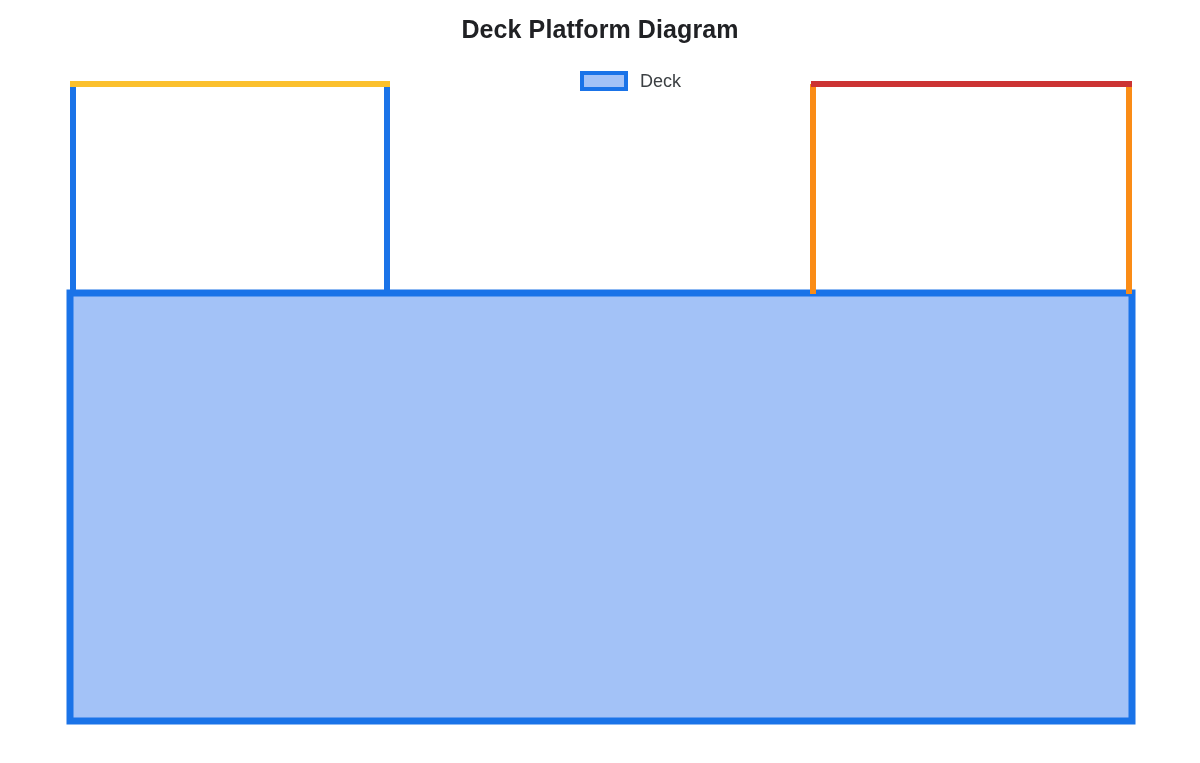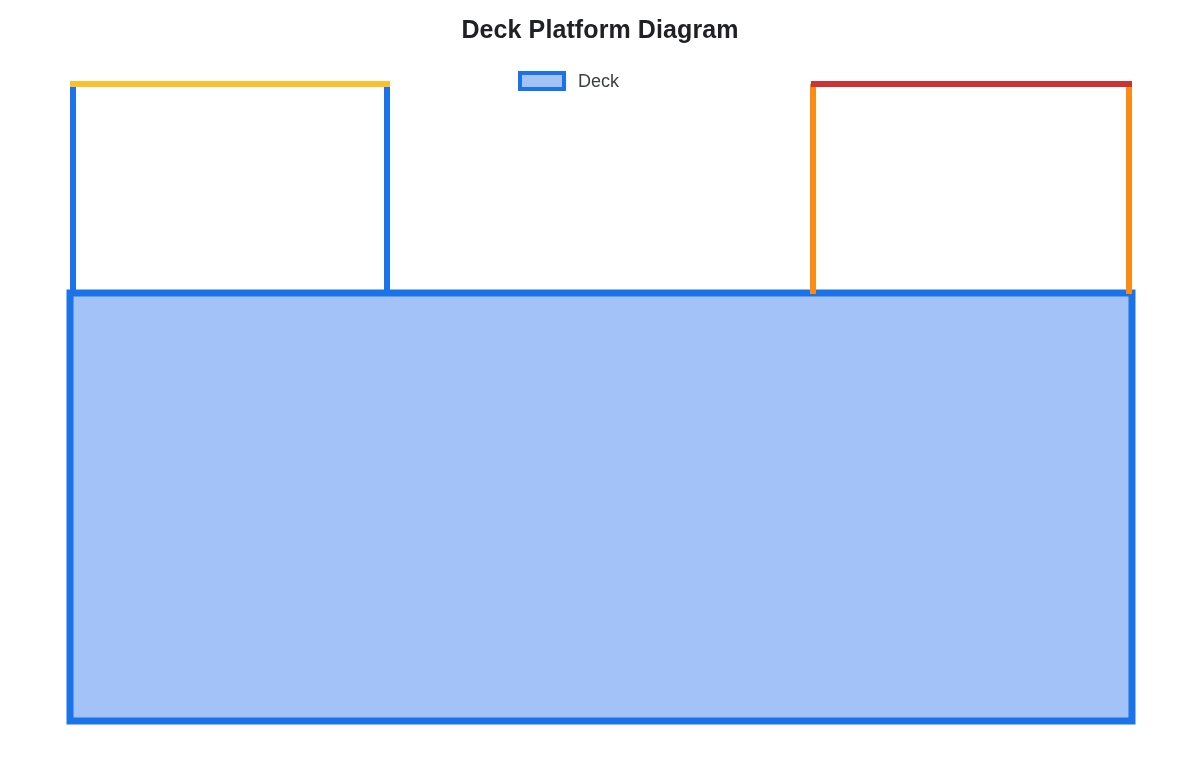--- a/index.html
+++ b/index.html
@@ -35,21 +35,21 @@
     font-weight: 700;
     color: #202124;
     letter-spacing: 0.1px;
     line-height: 34px;
     white-space: nowrap;
   }
 
   
   .legend {
     position: absolute;
-    left: 518px;
+    left: 580px;
     top: 71px;
     display: flex;
     align-items: center;
     gap: 12px;
   }
   .legend-swatch {
     width: 48px;
     height: 20px;
     box-sizing: border-box;
     border: 4px solid #1a73e8;

